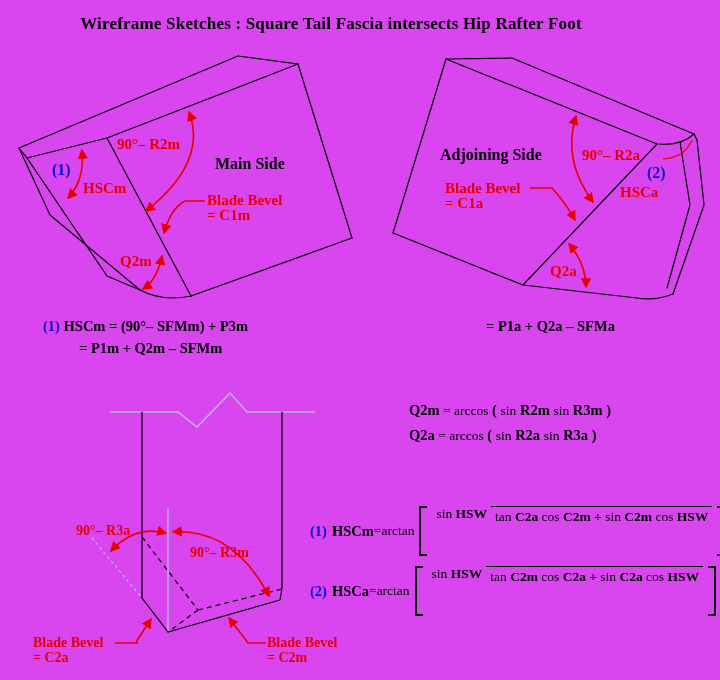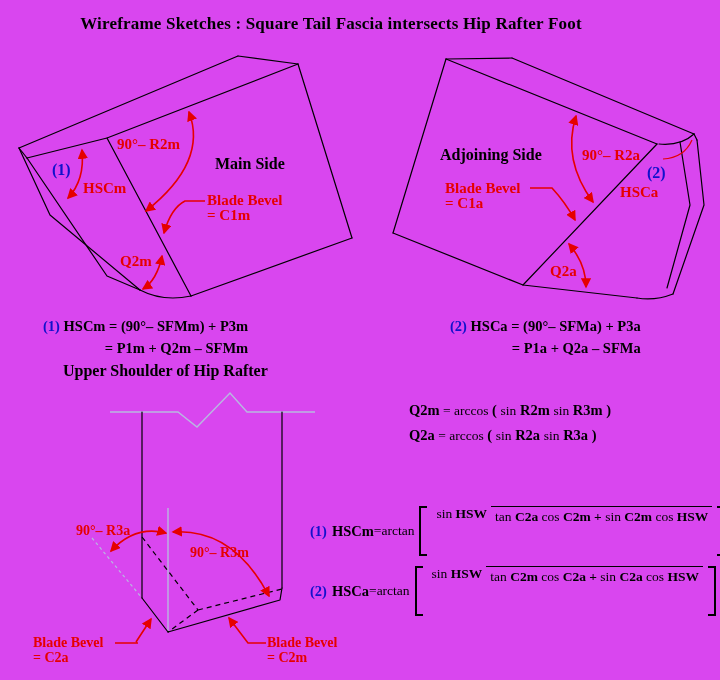--- a/index.html
+++ b/index.html
@@ -11,21 +11,21 @@
   svg text{font-family:"Liberation Serif","DejaVu Serif",serif;font-weight:bold;}
   .lbl-red{fill:#e60000;font-size:15px;}
   .lbl-red-sm{fill:#e60000;font-size:14px;}
   .lbl-blue{fill:#1111cc;font-size:16px;}
   .lbl-black{fill:#000000;font-size:16px;}
   .wire{stroke:#000;stroke-width:1.2;fill:none;stroke-linecap:round;stroke-linejoin:round;}
   .guide{stroke:#b8b8e0;stroke-width:1.4;fill:none;}
   .guide-dash{stroke:#b8b8e0;stroke-width:1.2;fill:none;stroke-dasharray:3,3;}
   .dash{stroke:#000;stroke-width:1.2;fill:none;stroke-dasharray:5,4;}
   .red{stroke:#e60000;stroke-width:1.6;fill:none;}
-  .eq{font-size:14.5px;font-weight:bold;line-height:22px;white-space:nowrap;text-align:right;}
+  .eq{font-size:14.5px;font-weight:bold;line-height:22px;white-space:nowrap;}
   .eq .ref, .ref{color:#1111cc;font-weight:bold;}
   .eq2line{margin-left:36px;}
   #shoulder-heading{left:63px;top:362px;font-size:16px;font-weight:bold;white-space:nowrap;}
   .mathline{font-size:14.5px;white-space:nowrap;}
   .var{font-weight:bold;}
   .fn{font-weight:normal;font-size:13.5px;}
   .fracrow{display:flex;align-items:center;white-space:nowrap;font-size:14.5px;}
   .fracrow .ref{margin-right:5px;}
   .lbr,.rbr{display:inline-block;width:6px;height:46px;margin:0 5px;}
   .lbr{border-left:2px solid #000;border-top:2px solid #000;border-bottom:2px solid #000;}
@@ -107,25 +107,23 @@
       <text class="lbl-red" x="190" y="226">Q2a</text>
     </g>
   </svg>
 
   <div class="abs eq" style="left:43px;top:315px">
     <div><span class="ref">(1)</span> <span>HSCm = (90°– SFMm) + P3m</span></div>
     <div class="eq2line">= P1m + Q2m – SFMm</div>
   </div>
 
   <div class="abs eq" style="left:450px;top:315px">
-    <div><span class="ref">(2)</span> <span>HSCa = (90°– SFMa) + P3a</span></div>
     <div class="eq2line">= P1a + Q2a – SFMa</div>
   </div>
 
-  <div class="abs" id="shoulder-heading">Upper Shoulder of Hip Rafter</div>
 
   <svg style="left:0;top:385px" width="360" height="295" viewBox="0 0 360 295">
     <defs>
       <marker id="ar3" viewBox="0 0 10 10" refX="8.5" refY="5" markerWidth="6.5" markerHeight="6.5" orient="auto-start-reverse">
         <path d="M0,0 L10,5 L0,10 z" fill="#e60000"></path>
       </marker>
     </defs>
     <g>
       <path class="guide" d="M110,27 L178,27 L197,42 L230,8 L247,27 L315,27"></path>
       <path class="guide" d="M168,123 L168,247"></path>

